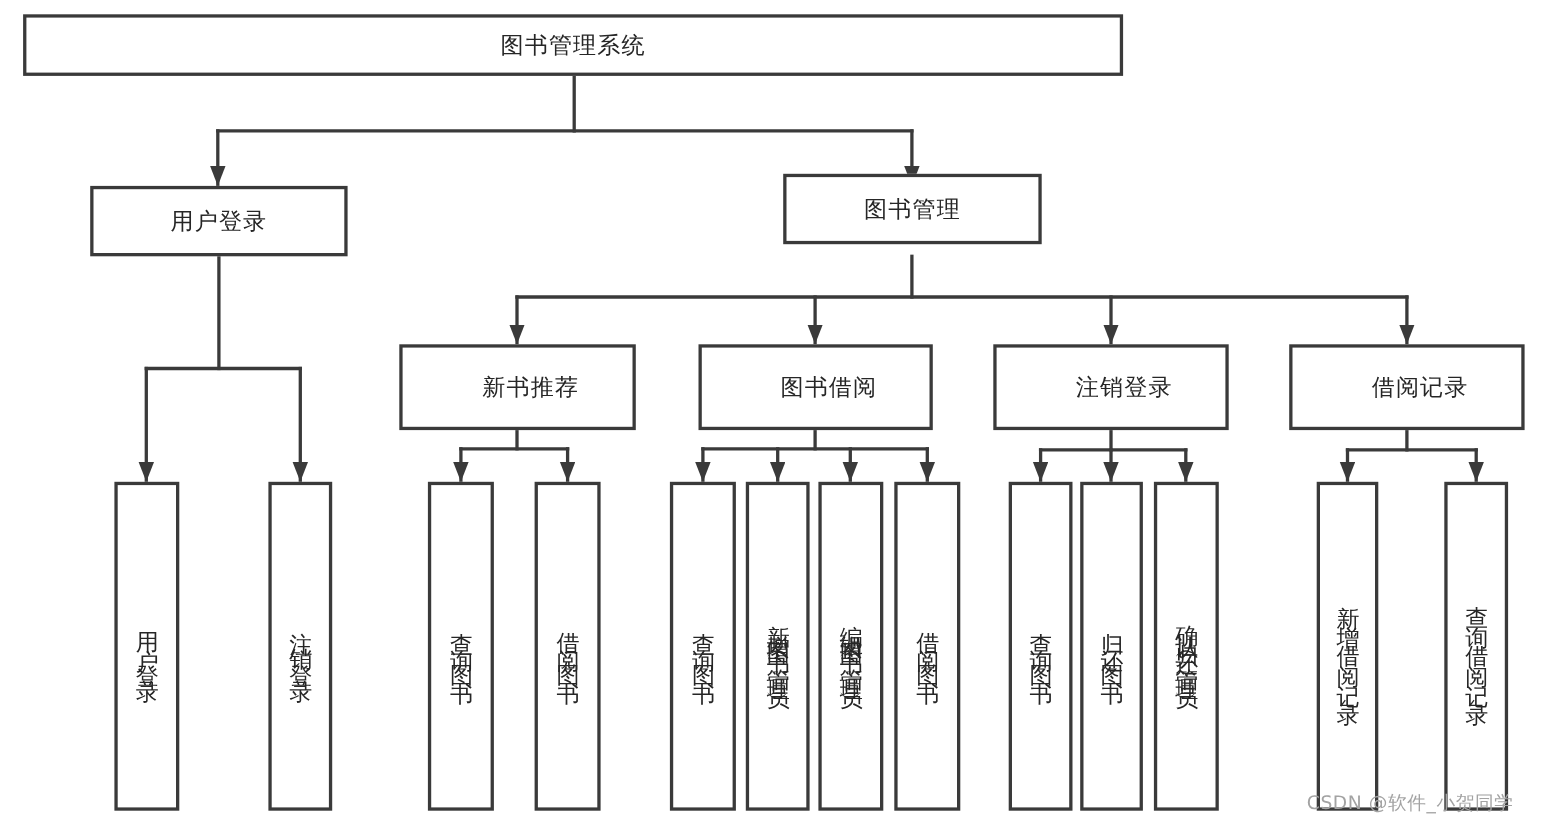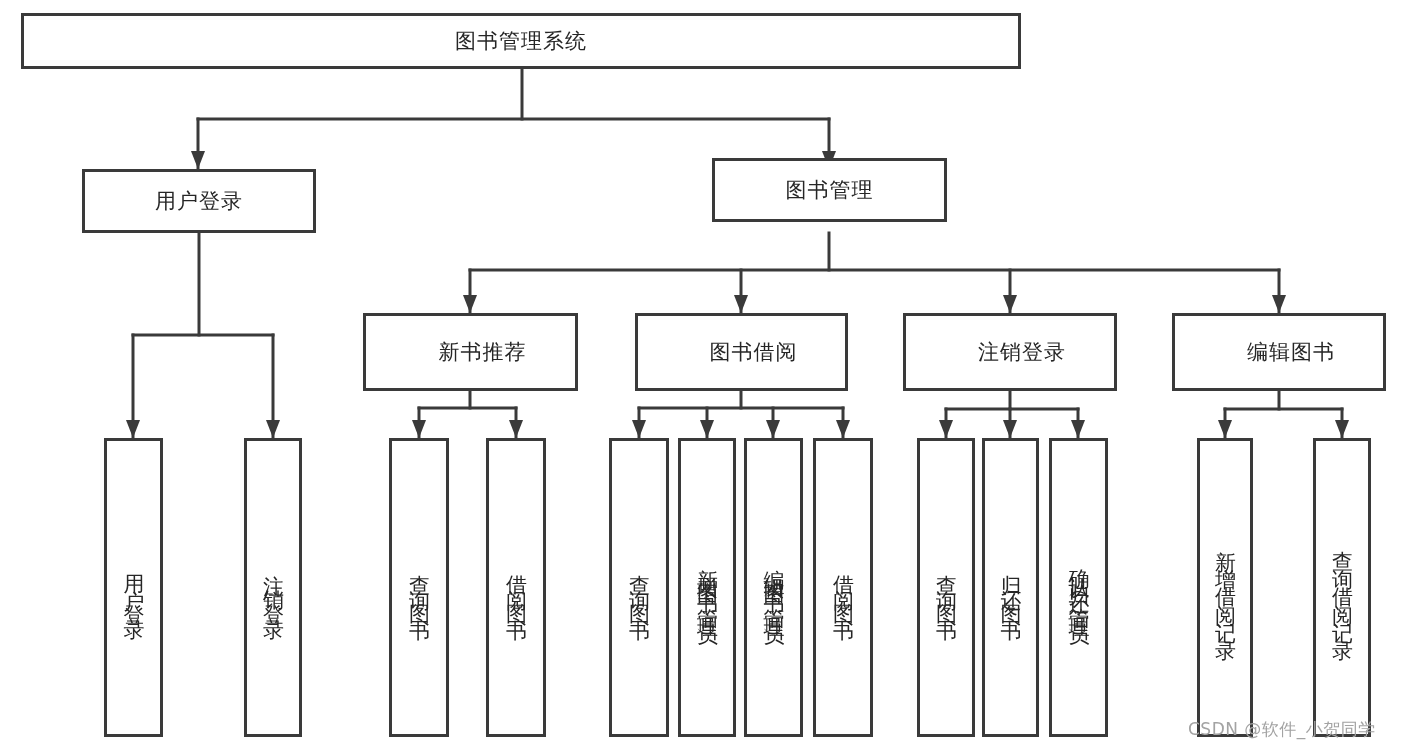--- a/index.html
+++ b/index.html
@@ -135,21 +135,21 @@
   <div class="box lvl2 n-newbook">
     <span>新书推荐</span>
   </div>
   <div class="box lvl2 n-borrow">
     <span>图书借阅</span>
   </div>
   <div class="box lvl2 n-current">
     <span>注销登录</span>
   </div>
   <div class="box lvl2 n-records">
-    <span>编辑图书</span>
+    <span>借阅记录</span>
   </div>
 
   <div class="vbox" style="left:104px;width:59px;">
     <span class="vtext ls-4">用户登录</span>
   </div>
   <div class="vbox" style="left:244px;width:58px;">
     <span class="vtext ls-4">注销登录</span>
   </div>
 
   <div class="vbox" style="left:389px;width:60px;">

